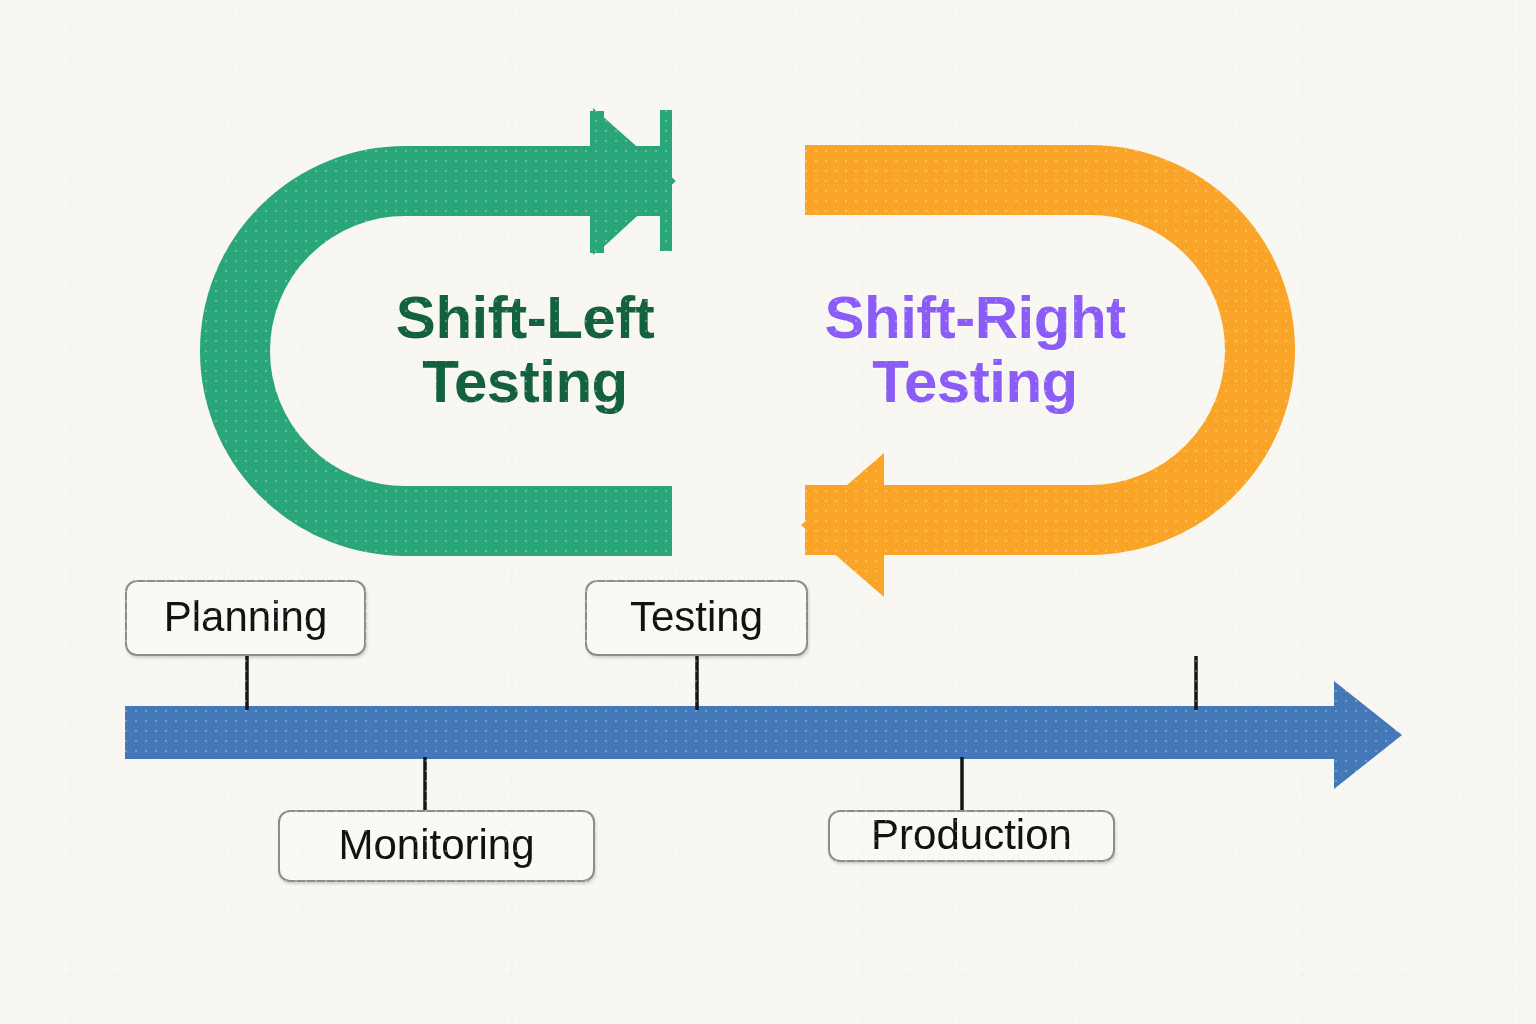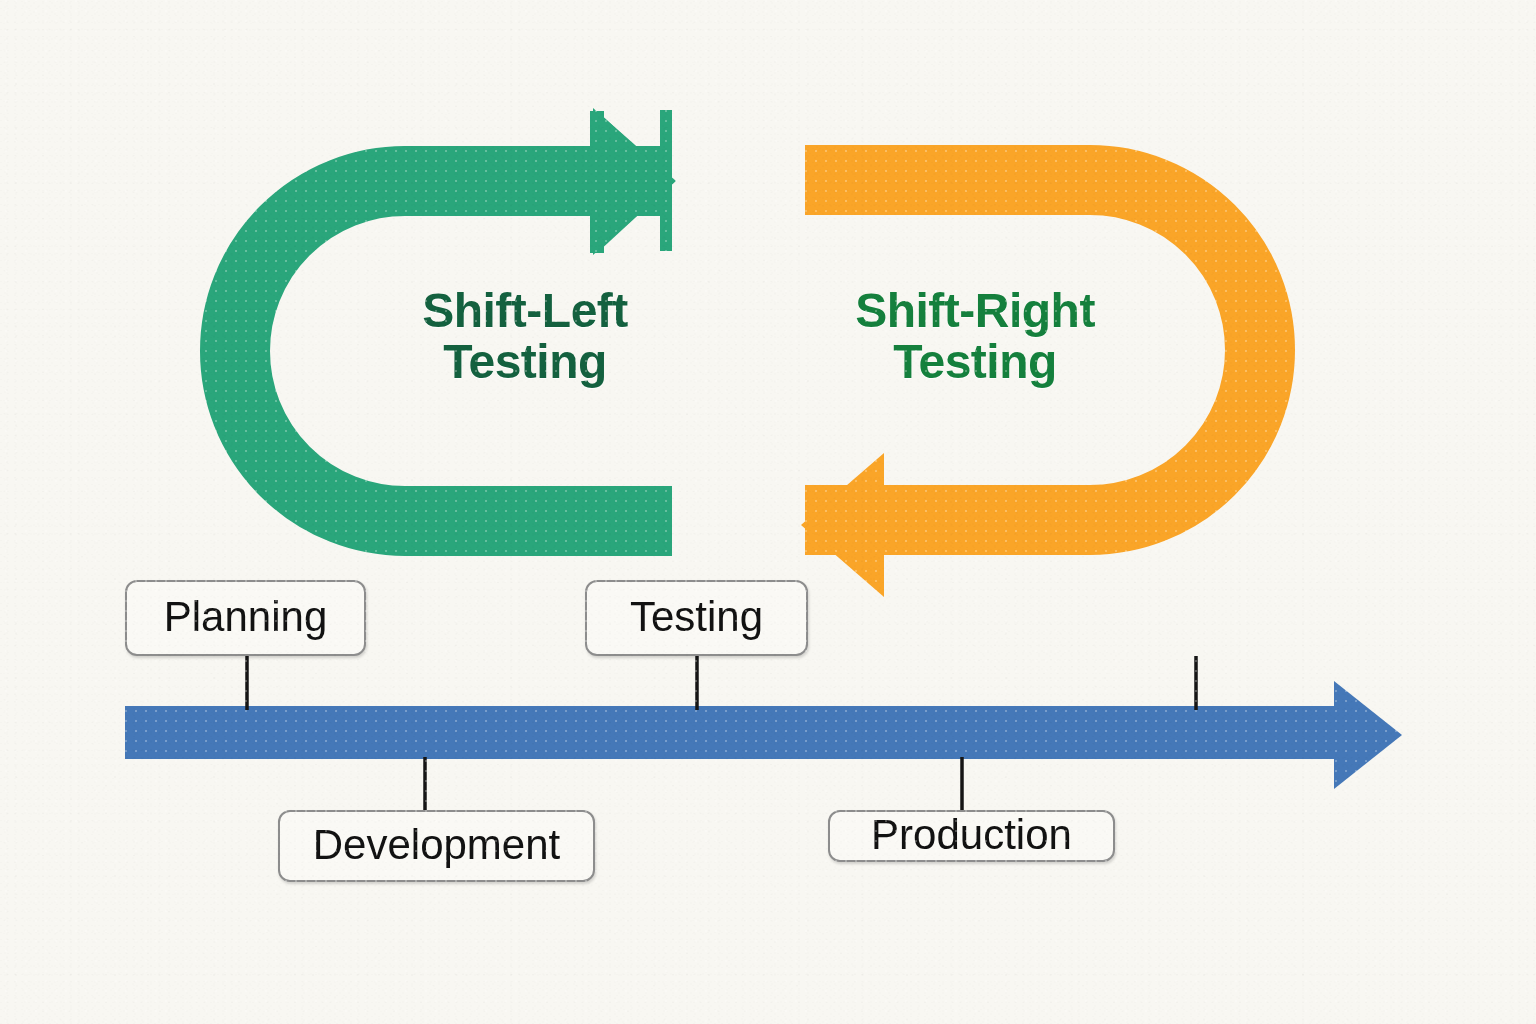--- a/index.html
+++ b/index.html
@@ -38,21 +38,21 @@
     left: 0;
     top: 0;
     width: 1536px;
     height: 1024px;
   }
   .loop-label {
     position: absolute;
     text-align: center;
     line-height: 1.06;
     font-weight: 700;
-    font-size: 48px;
+    font-size: 60px;
     letter-spacing: -0.5px;
     white-space: pre-line;
     text-shadow: 0 1px 0 rgba(255,255,255,0.85);
   }
   #shift-left-label {
     left: 300px;
     top: 286px;
     width: 450px;
     color: #14613f;
   }
@@ -130,34 +130,34 @@
     <line x1="697" y1="656" x2="697" y2="710" stroke="#161616" stroke-width="3.5"></line>
     <line x1="1196" y1="656" x2="1196" y2="710" stroke="#161616" stroke-width="3.5"></line>
 
     <line x1="425" y1="757" x2="425" y2="812" stroke="#161616" stroke-width="3.5"></line>
     <line x1="962" y1="757" x2="962" y2="812" stroke="#161616" stroke-width="3.5"></line>
   </svg>
 
   <div class="loop-label" id="shift-left-label" style="color: rgb(20, 97, 63);">Shift-Left
 Testing</div>
 
-  <div class="loop-label" id="shift-right-label" style="color: #15803d;">Shift-Right
+  <div class="loop-label" id="shift-right-label" style="color: #8b5cf6;">Shift-Right
 Testing</div>
 
   <div class="stage-box" style="left: 125px; top: 580px; width: 241px; height: 76px; background: rgb(250, 249, 245); border-color: rgb(141, 141, 141);">
     <span>Planning</span>
   </div>
 
   <div class="stage-box" style="left: 585px; top: 580px; width: 223px; height: 76px; background: rgb(250, 249, 245); border-color: rgb(141, 141, 141);">
     <span>Testing</span>
   </div>
 
 
   <div class="stage-box" style="left: 278px; top: 810px; width: 317px; height: 72px; background: rgb(250, 249, 245); border-color: rgb(141, 141, 141);">
-    <span>Development</span>
+    <span>Monitoring</span>
   </div>
 
   <div class="stage-box" style="left: 828px; top: 810px; width: 287px; height: 52px; background: rgb(250, 249, 245); border-color: rgb(141, 141, 141);">
     <span>Production</span>
   </div>
 
   <div id="paper-texture"></div>
 </div>
 
 </body></html>

